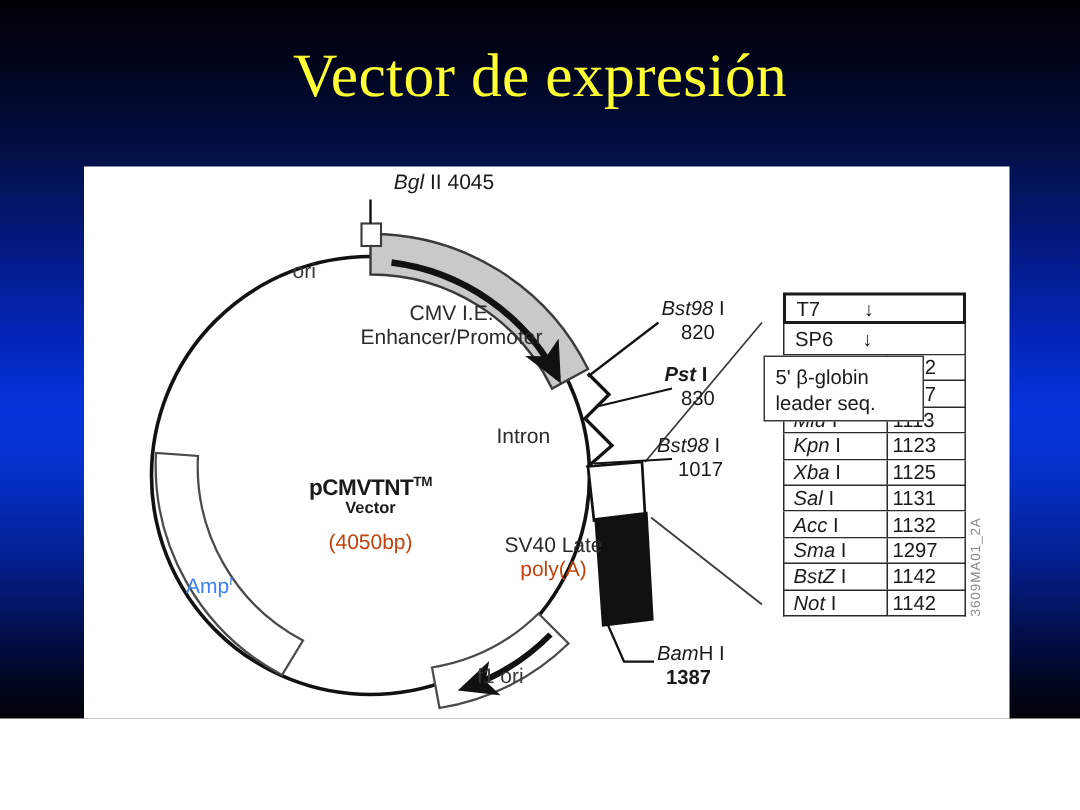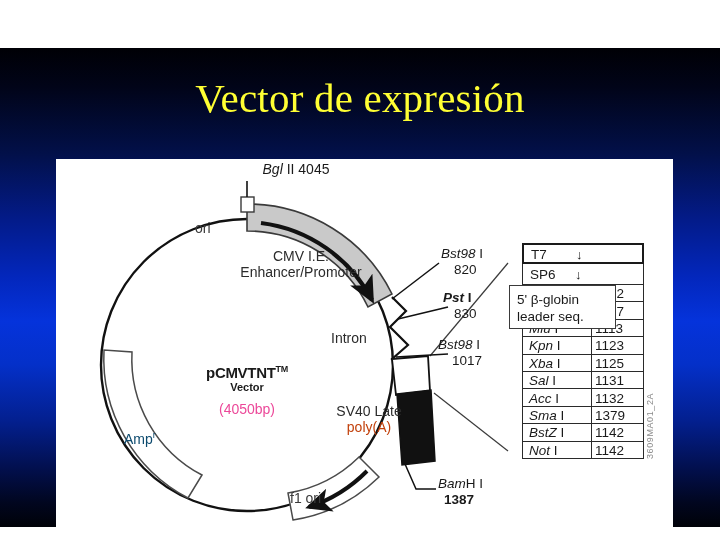--- a/index.html
+++ b/index.html
@@ -24,21 +24,20 @@
        #021049 22%,
        #031b8a 36%,
        #0327bd 48%,
        #0533db 57%,
        #0430c9 66%,
        #031f8e 78%,
        #020f4c 88%,
        #01061f 95%,
        #000208 100%);
     overflow: hidden;
-    margin-top: 48px;
   }
 
   
   #title {
     position: absolute;
     left: 0;
     top: 26px;
     width: 720px;
     text-align: center;
     color: #ffff33;
@@ -85,21 +84,21 @@
   }
   #lbl-vector-name .tm {
     font-size: 9px; vertical-align: super; font-weight: bold;
   }
   #lbl-vector-word {
     left: 116px; top: 223px; width: 150px;
     font-size: 11px; font-weight: bold; text-align: center;
   }
   #lbl-vector-size {
     left: 116px; top: 243px; width: 150px;
-    font-size: 14px; text-align: center; color: #ec4899;
+    font-size: 14px; text-align: center; color: #c2410c;
   }
 
   #lbl-bgl {
     left: 155px; top: 3px; width: 170px;
     font-size: 14px; text-align: center;
   }
   #lbl-ori {
     left: 139px; top: 62px; font-size: 14px; color: #3a3a3a;
   }
   #lbl-cmv1 {
@@ -115,25 +114,25 @@
   }
   #lbl-sv40-1 {
     left: 261px; top: 245px; width: 104px;
     font-size: 14px; text-align: center; color: #2b2b2b;
   }
   #lbl-sv40-2 {
     left: 261px; top: 261px; width: 104px;
     font-size: 14px; text-align: center; color: #c2410c;
   }
   #lbl-amp {
-    left: 68px; top: 272px; font-size: 14px; color: #0c4a6e;
+    left: 68px; top: 272px; font-size: 14px; color: #3b82f6;
   }
   #lbl-amp .sup { font-size: 9px; vertical-align: super; }
   #lbl-f1ori {
-    left: 234px; top: 332px; font-size: 14px; color: #3a3a3a;
+    left: 262px; top: 332px; font-size: 14px; color: #3a3a3a;
   }
 
   
   #lbl-bst820a { left: 385px; top: 88px; font-size: 13.5px; }
   #lbl-bst820b { left: 398px; top: 104px; font-size: 13.5px; }
   #lbl-pst-a   { left: 387px; top: 132px; font-size: 13.5px; font-weight: bold; }
   #lbl-pst-b   { left: 398px; top: 148px; font-size: 13.5px; }
   #lbl-bst1017a{ left: 382px; top: 179px; font-size: 13.5px; }
   #lbl-bst1017b{ left: 396px; top: 195px; font-size: 13.5px; }
   #lbl-bamh-a  { left: 382px; top: 318px; font-size: 13.5px; }
@@ -389,21 +388,21 @@
 
       <div class="site-row">
         <span class="site-divider"></span>
         <span class="site-name"><span>Acc</span><span class="rom"> I</span></span>
         <span class="site-pos">1132</span>
       </div>
 
       <div class="site-row">
         <span class="site-divider"></span>
         <span class="site-name"><span>Sma</span><span class="rom"> I</span></span>
-        <span class="site-pos">1379</span>
+        <span class="site-pos">1297</span>
       </div>
 
       <div class="site-row">
         <span class="site-divider"></span>
         <span class="site-name"><span>BstZ</span><span class="rom"> I</span></span>
         <span class="site-pos">1142</span>
       </div>
 
       <div class="site-row">
         <span class="site-divider"></span>

